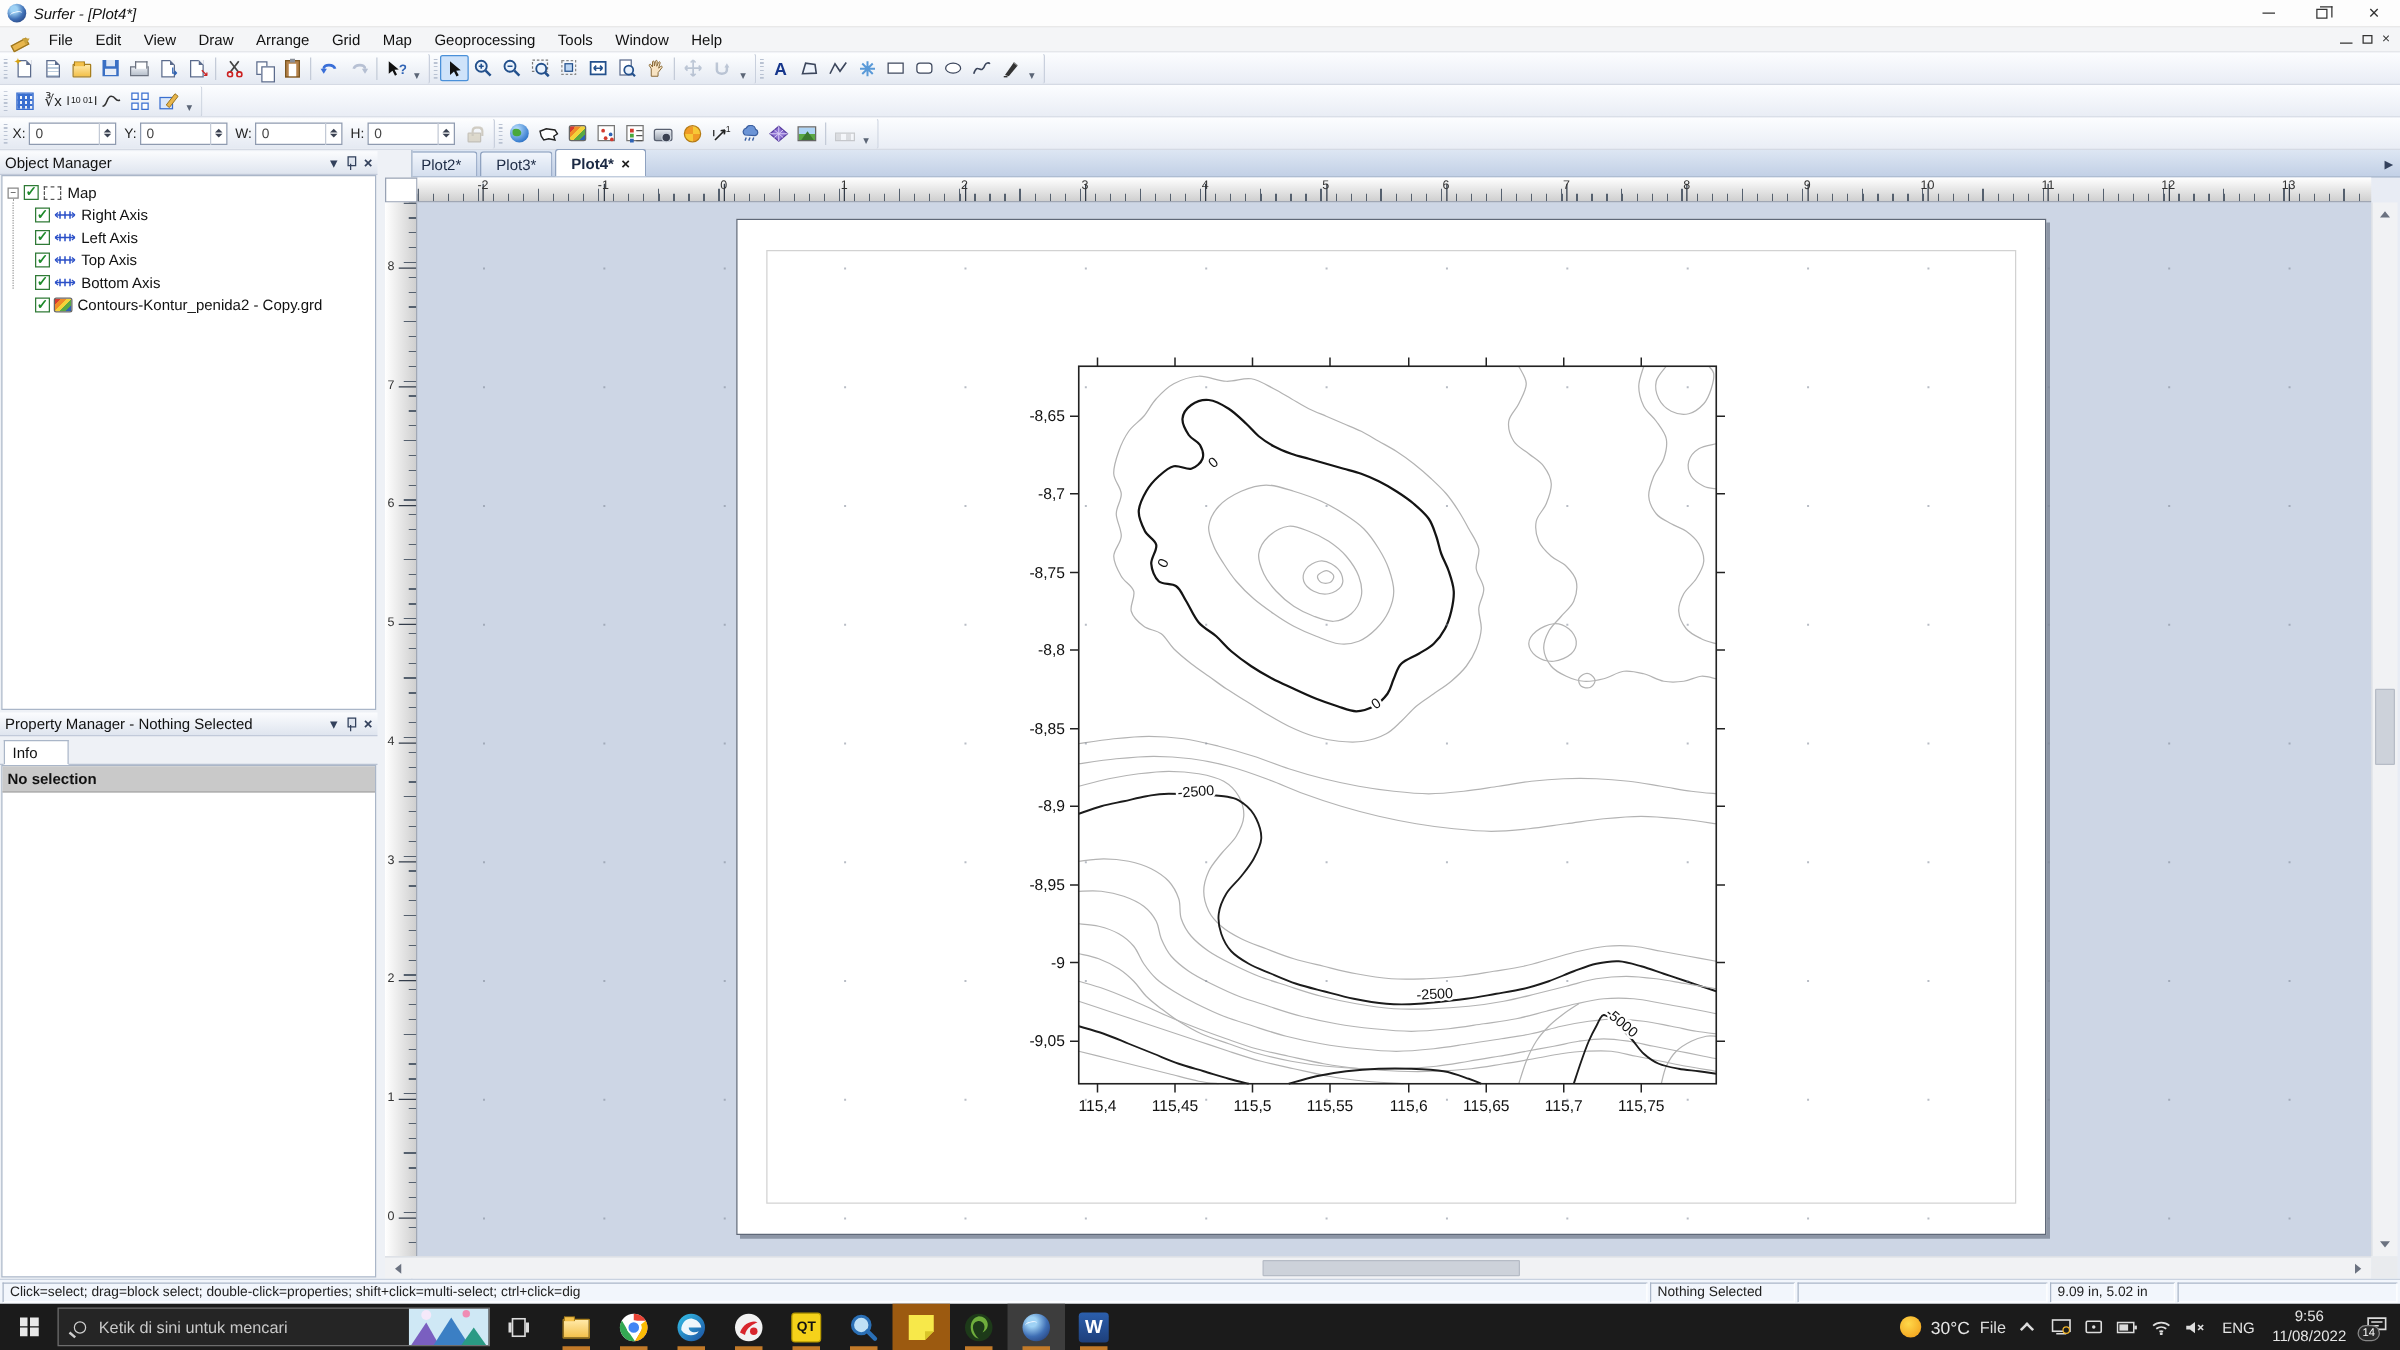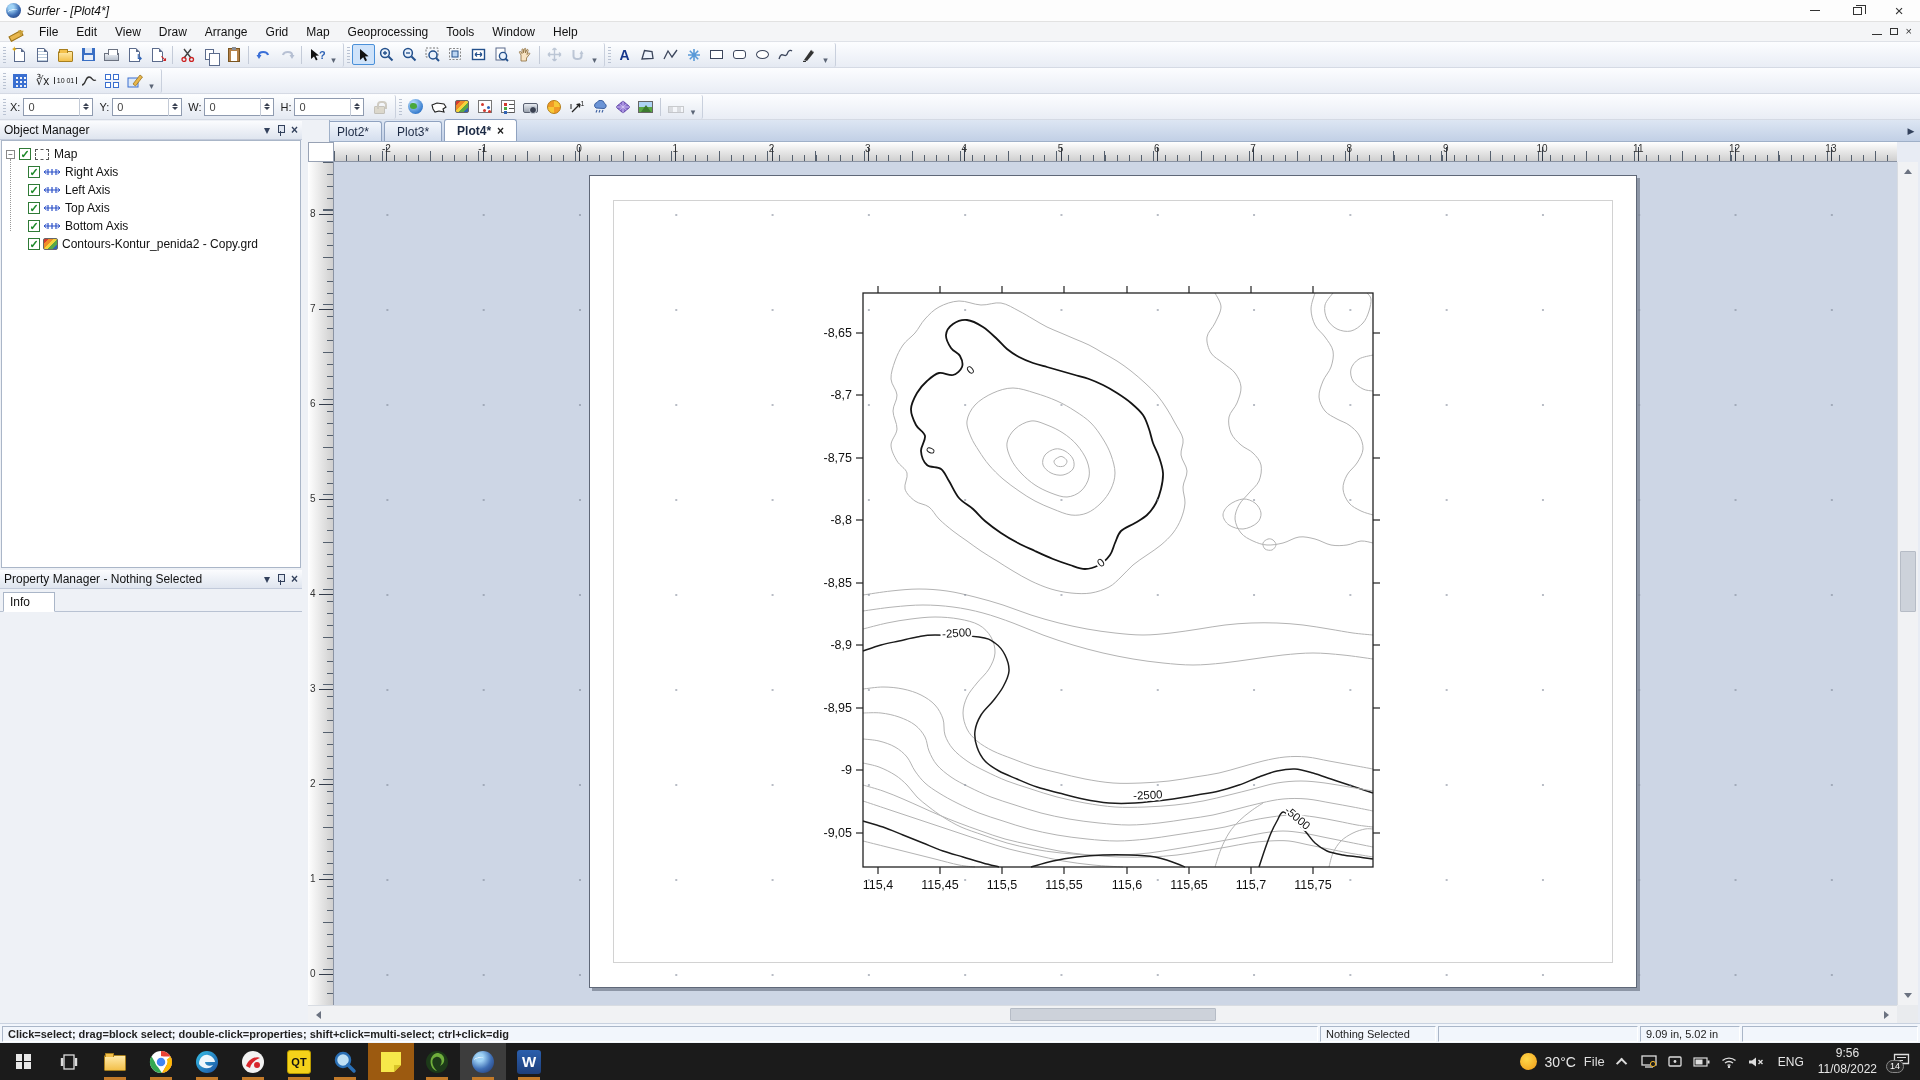--- a/index.html
+++ b/index.html
@@ -571,20 +571,23 @@
     <div class="panel-hd" style="top:450px;">
       <span>Property Manager - Nothing Selected</span>
       <span class="sp">
         <span>▾</span>
         <span class="pin-ic"></span>
         <span style="font-weight:bold;">×</span>
       </span>
     </div>
     <div class="abs" style="left:0; top:470px; width:302px; height:22px; background:#eef1f6; border-bottom:1px solid #b8c2d2;">
       <span style="position:absolute; left:3px; top:2px; width:52px; height:20px; background:#fff; border:1px solid #aab6c8; border-bottom:1px solid #fff; display:flex; align-items:center; padding-left:6px; font-size:12px;">Info</span>
+    </div>
+    <div class="abs" style="left:1px; top:492px; width:300px; height:410px; background:#fff; border:1px solid #aab6c8;">
+      <div style="background:#c9c9c9; border-bottom:1px solid #a8a8a8; font-weight:bold; padding:3px 4px; font-size:12px;">No selection</div>
     </div>
   </div>
 
   <div class="abs" id="ruler-corner"></div>
   <div id="hruler">
       <div class="hr-minor"></div>
       <div class="hr-mid"></div>
       <div class="hr-tick" style="left: 52.4px;"></div>
       <div class="hr-lab" style="left: 52.4px;">-2</div>
       <div class="hr-tick" style="left: 148.7px;"></div>
@@ -744,36 +747,48 @@
     <div class="sb-arrow" style="left:6px; bottom:7px; border-left:4.5px solid transparent; border-right:4.5px solid transparent; border-top:5px solid #6b7280;"></div>
   </div>
   <div class="abs hsb">
     <div class="sb-arrow" style="left:8px; top:5px; border-top:4.5px solid transparent; border-bottom:4.5px solid transparent; border-right:5px solid #6b7280;"></div>
     <div class="sb-thumb" style="left:702px; top:2px; width:206px; height:13px;"></div>
     <div class="sb-arrow" style="right:8px; top:5px; border-top:4.5px solid transparent; border-bottom:4.5px solid transparent; border-left:5px solid #6b7280;"></div>
   </div>
   <div class="abs sbx"></div>
 
   <div class="abs" id="statusbar">
-    <span class="st-cell" style="width:1316px;font-weight:bold;">Click=select; drag=block select; double-click=properties; shift+click=multi-select; ctrl+click=dig</span>
+    <span class="st-cell" style="width:1316px;">Click=select; drag=block select; double-click=properties; shift+click=multi-select; ctrl+click=dig</span>
     <span class="st-cell" style="width:116px;">Nothing Selected</span>
     <span class="st-cell" style="width:200px;"></span>
     <span class="st-cell" style="width:100px;">9.09 in, 5.02 in</span>
     <span class="st-cell" style="flex:1; margin-right:2px;"></span>
   </div>
 
   <div class="abs" id="taskbar">
     <div class="tk-btn">
         <span class="win-logo">
           <div></div>
           <div></div>
           <div></div>
           <div></div>
         </span>
       </div>
+    <div id="tk-search">
+      <span class="mag"></span>
+      <span>Ketik di sini untuk mencari</span>
+      <svg width="64" height="35" style="margin-left:auto;">
+          <rect width="64" height="35" fill="#cfe8f5"></rect>
+          <circle cx="14" cy="8" r="4" fill="#f5e9fa"></circle>
+          <path d="M0 35 L14 14 L26 35 Z" fill="#7a5fc0"></path>
+          <path d="M18 35 L34 10 L50 35 Z" fill="#3b7fc4"></path>
+          <path d="M40 35 L52 18 L64 35 Z" fill="#2a9a84"></path>
+          <circle cx="46" cy="7" r="3" fill="#f08cb4"></circle>
+        </svg>
+    </div>
     <div class="tk-btn">
         <svg width="18" height="16">
           <rect x="4" y="1" width="10" height="14" fill="none" stroke="#ddd" stroke-width="1.3"></rect>
           <rect x="0.8" y="4" width="2.4" height="8" fill="#ddd"></rect>
           <rect x="14.8" y="4" width="2.4" height="8" fill="#ddd"></rect>
         </svg>
       </div>
     <div class="tk-btn">
         <span class="i-folder" style="width:22px;height:16px;"></span>
         <span class="ul"></span>

